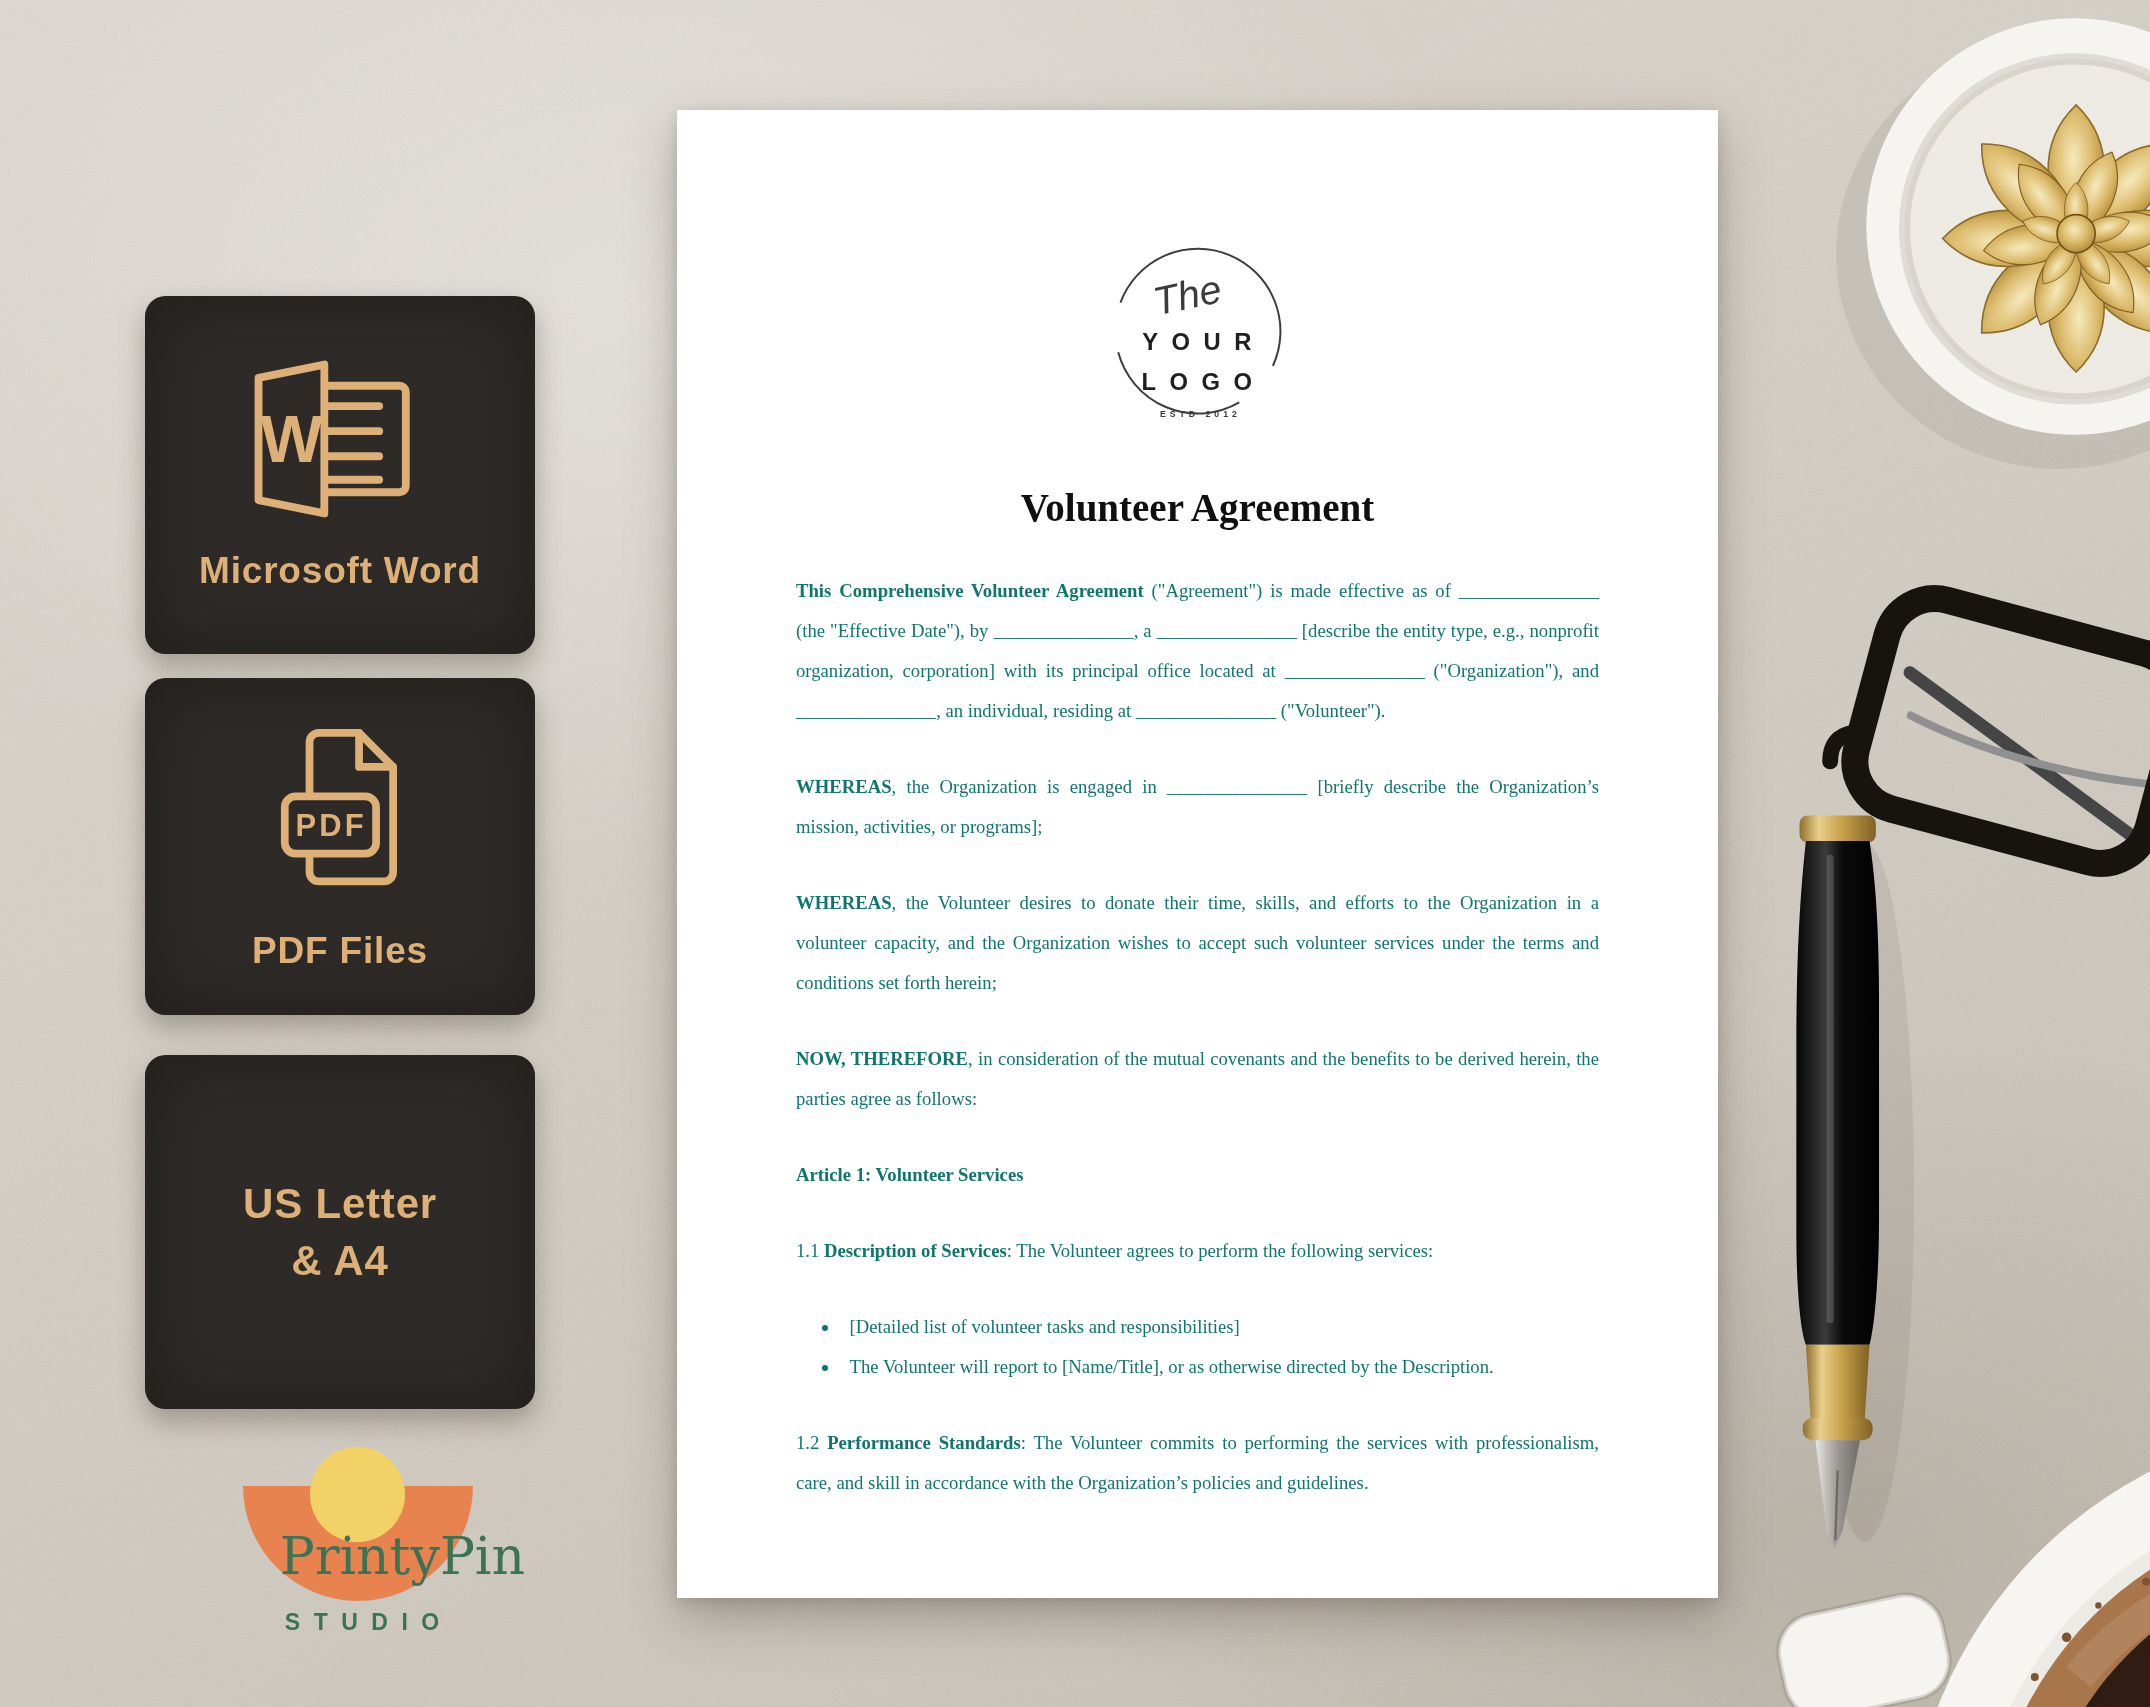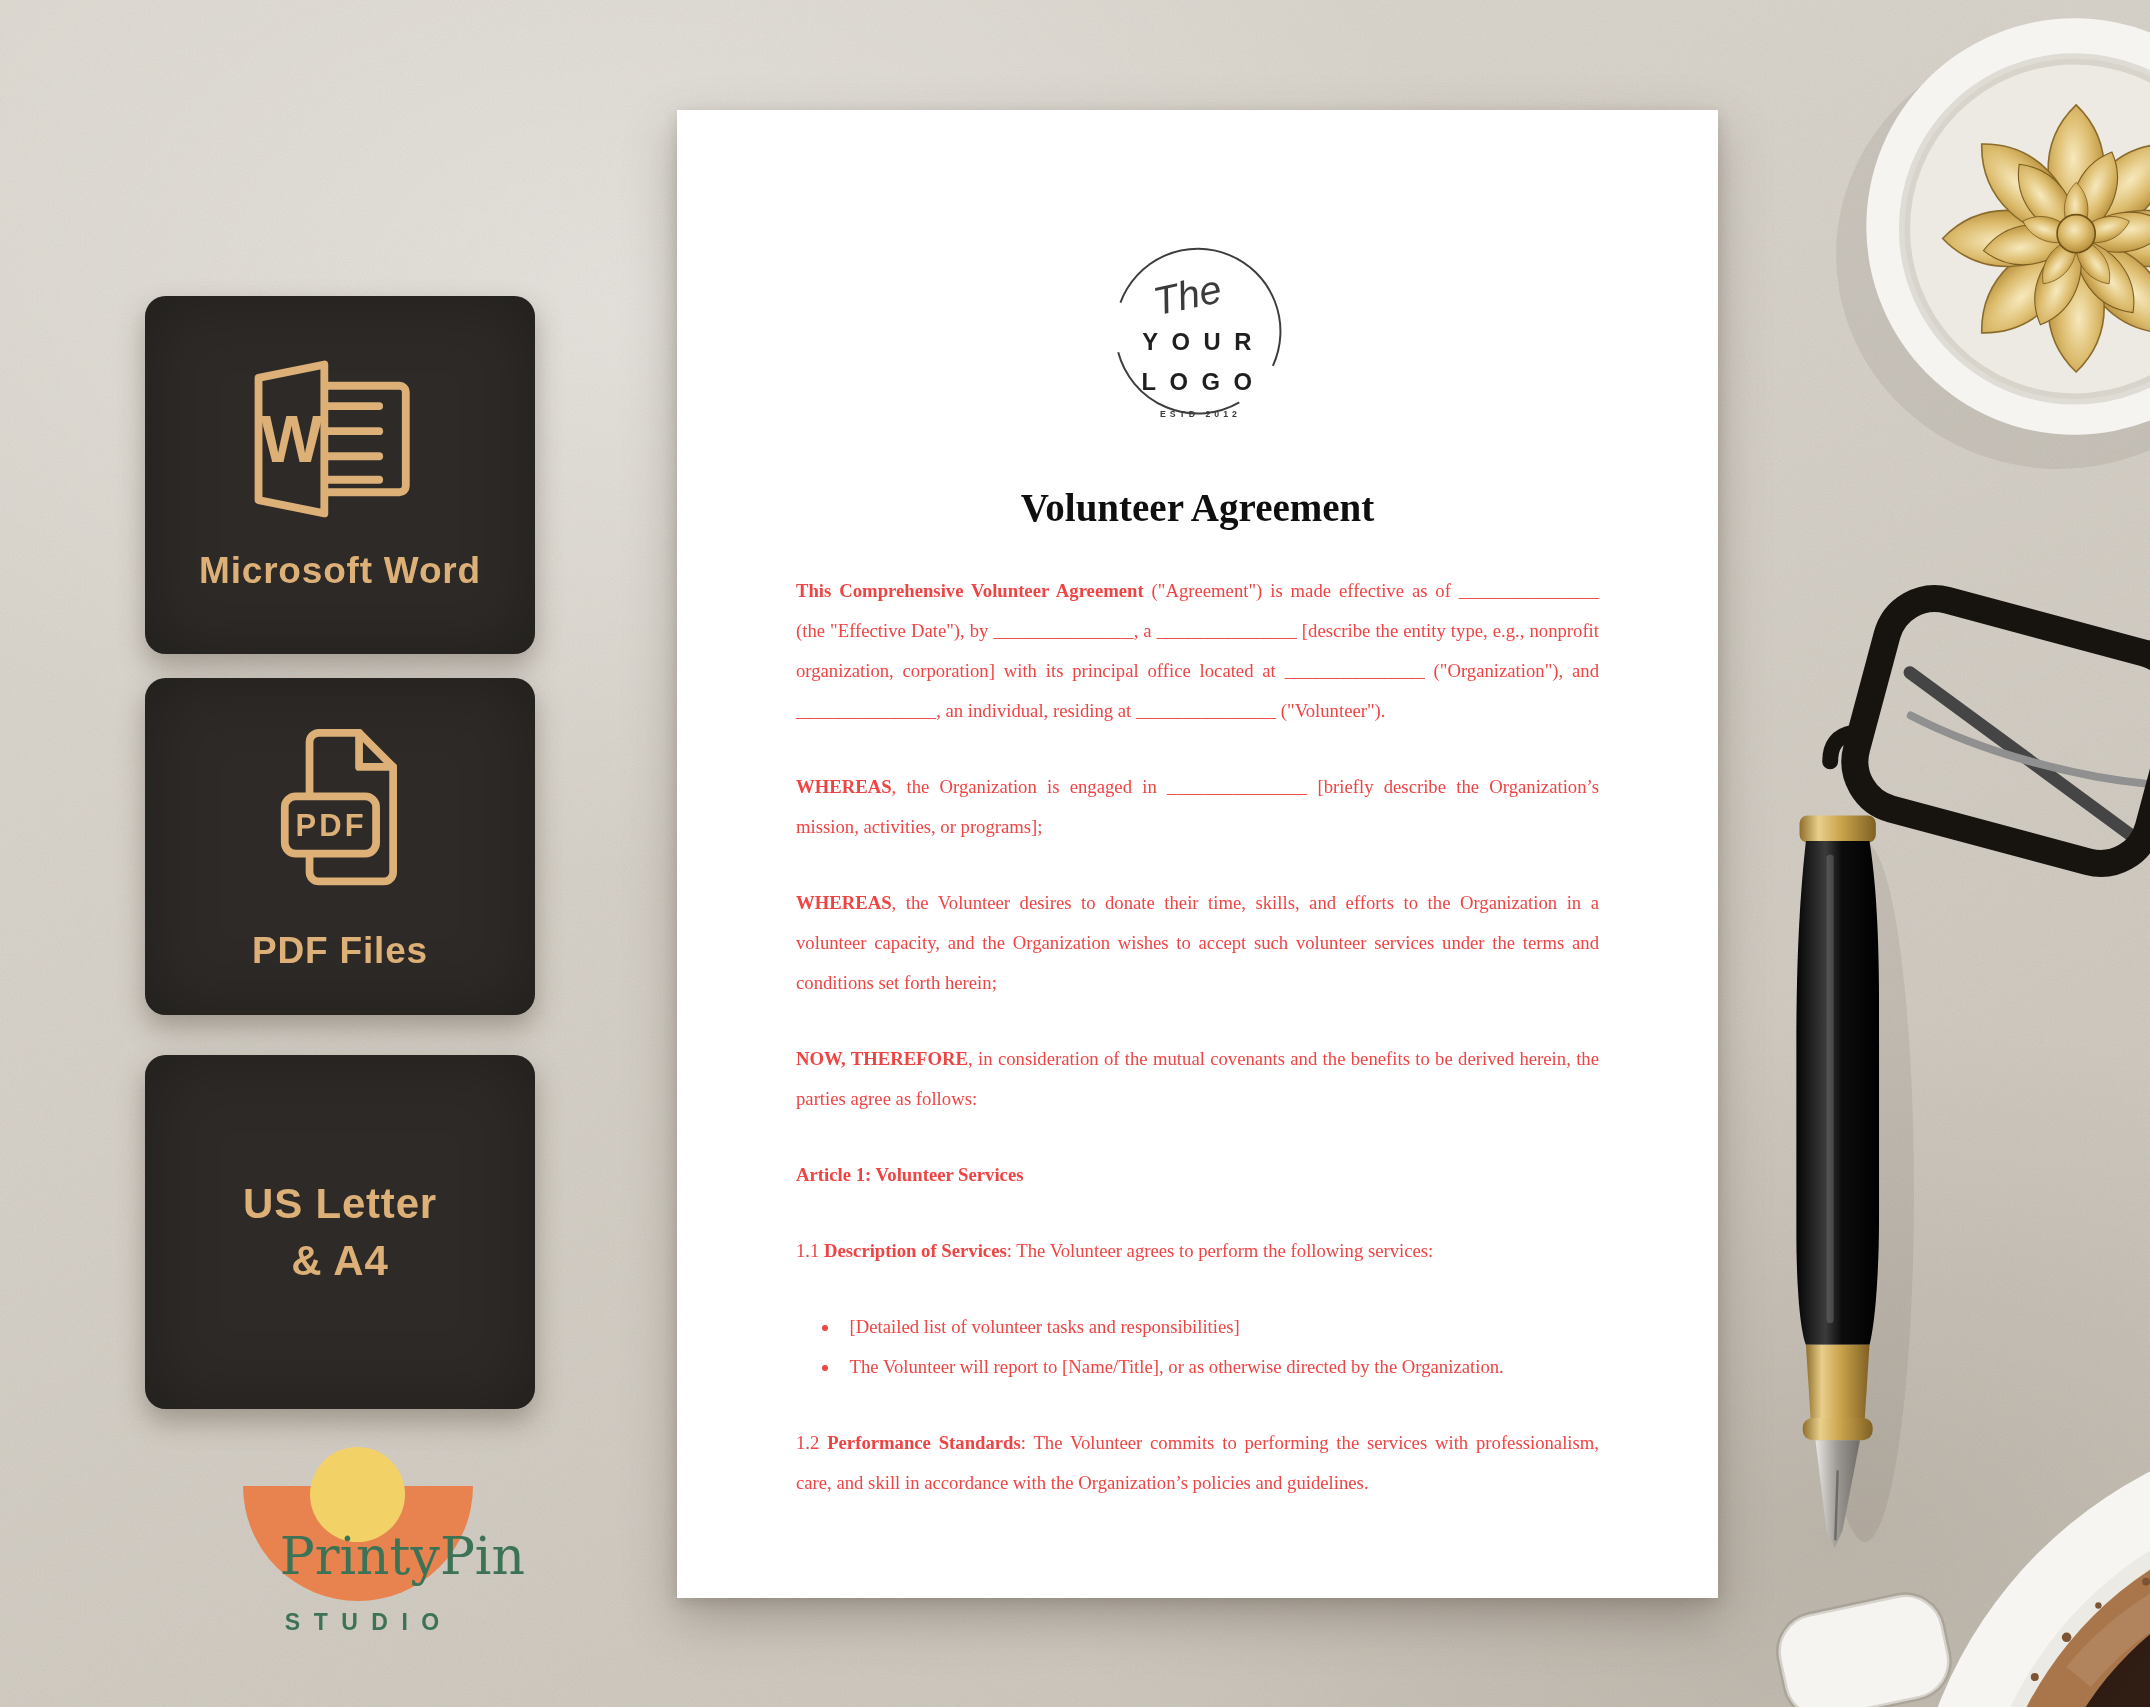--- a/index.html
+++ b/index.html
@@ -31,21 +31,21 @@
     font-size:23px;font-weight:600;letter-spacing:13.5px;text-indent:13.5px;color:#3c7357;}
 
   
   .paper{position:absolute;left:677px;top:110px;width:1041px;height:1488px;background:#ffffff;
     box-shadow:0 20.7px 46px rgba(92,82,70,.38),0 4.8px 12.7px rgba(92,82,70,.22);
     box-sizing:border-box;padding:0 119px;z-index:2;}
   .doc-logo{display:block;margin:127px auto 0;}
   .doc-title{margin:49px 0 0;text-align:center;font-family:"Liberation Serif",serif;
     font-weight:bold;font-size:39px;color:#0f0f0f;}
   .doc-body{margin-top:41px;font-family:"Liberation Serif",serif;font-size:18.7px;
-    line-height:40px;text-align:justify;color:#ef4444;}
+    line-height:40px;text-align:justify;color:#0f766e;}
   .doc-body p{margin:0 0 36px;}
   .doc-heading{font-weight:bold;text-align:left;}
   .doc-list{margin:0 0 36px 22px;padding-left:22px;}
   .doc-bullet{padding-left:9.5px;}
   .doc-body b{font-weight:bold;}
 
   svg text{font-family:"Liberation Sans",sans-serif;}
   .props{position:absolute;inset:0;z-index:3;pointer-events:none;}
 </style>
 </head>
@@ -116,21 +116,21 @@
     <h1 class="doc-title">Volunteer Agreement</h1>
     <div class="doc-body">
         <p class="doc-para"><b>This Comprehensive Volunteer Agreement</b><span> ("Agreement") is made effective as of _______________ (the "Effective Date"), by _______________, a _______________ [describe the entity type, e.g., nonprofit organization, corporation] with its principal office located at _______________ ("Organization"), and _______________, an individual, residing at _______________ ("Volunteer").</span></p>
         <p class="doc-para"><b>WHEREAS</b><span>, the Organization is engaged in _______________ [briefly describe the Organization’s mission, activities, or programs];</span></p>
         <p class="doc-para"><b>WHEREAS</b><span>, the Volunteer desires to donate their time, skills, and efforts to the Organization in a volunteer capacity, and the Organization wishes to accept such volunteer services under the terms and conditions set forth herein;</span></p>
         <p class="doc-para"><b>NOW, THEREFORE</b><span>, in consideration of the mutual covenants and the benefits to be derived herein, the parties agree as follows:</span></p>
         <p class="doc-heading"><b>Article 1: Volunteer Services</b></p>
         <p class="doc-para"><span>1.1 </span><b>Description of Services</b><span>: The Volunteer agrees to perform the following services:</span></p>
         <ul class="doc-list">
           <li class="doc-bullet"><span>[Detailed list of volunteer tasks and responsibilities]</span></li>
-          <li class="doc-bullet"><span>The Volunteer will report to [Name/Title], or as otherwise directed by the Organization.</span></li>
+          <li class="doc-bullet"><span>The Volunteer will report to [Name/Title], or as otherwise directed by the Description.</span></li>
         </ul>
         <p class="doc-para"><span>1.2 </span><b>Performance Standards</b><span>: The Volunteer commits to performing the services with professionalism, care, and skill in accordance with the Organization’s policies and guidelines.</span></p>
       </div>
   </div>
 
   <svg class="props" width="2151" height="1708" viewBox="0 0 2706 2149">
     <defs>
       <radialGradient id="goldR" cx="45%" cy="40%" r="70%">
         <stop offset="0%" stop-color="#f7e9bd"></stop>
           <stop offset="45%" stop-color="#ddbd6f"></stop>

